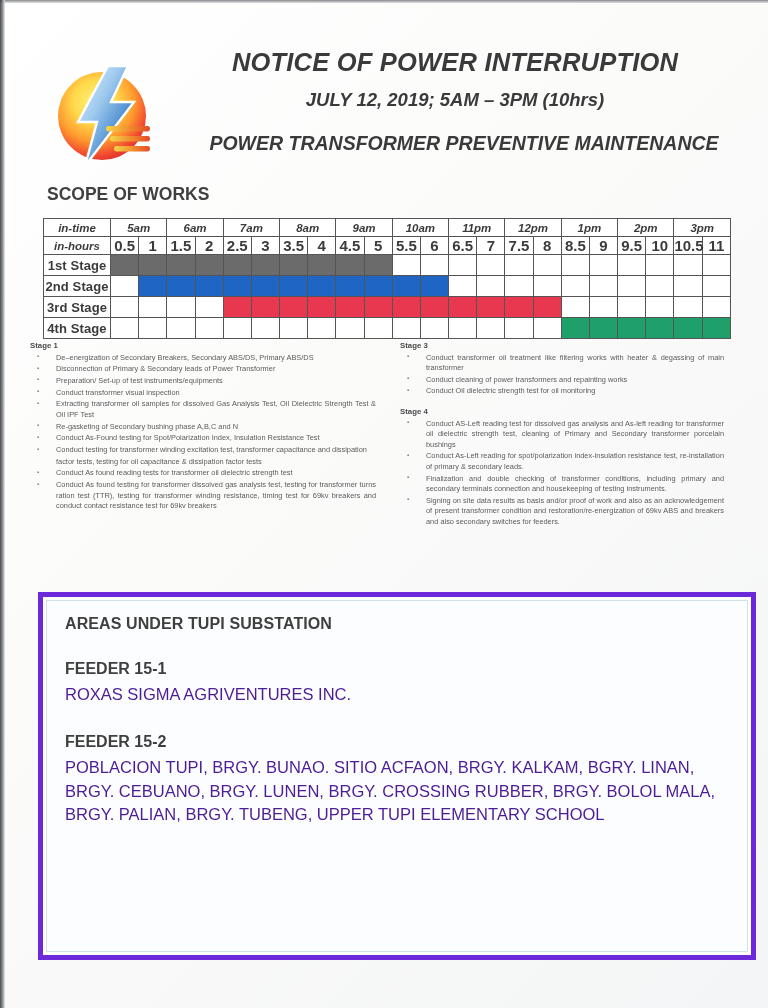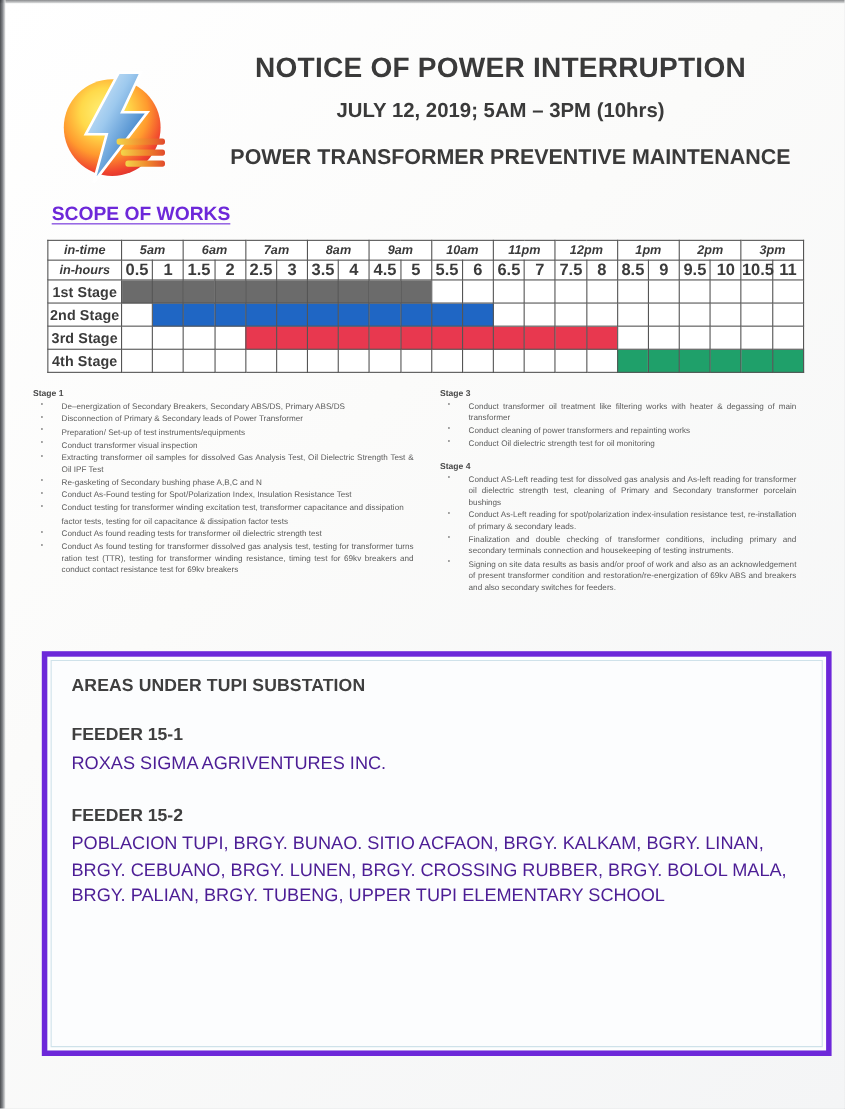--- a/index.html
+++ b/index.html
@@ -39,20 +39,21 @@
     background: linear-gradient(135deg, #ffffff 0%, #fbfbfa 40%, #f4f5f6 100%);
     pointer-events: none;
   }
 
   
   #header {
     position: absolute;
     left: 0; top: 28px;
     width: 672px;
     height: 150px;
+    font-style: italic;
   }
   #logo {
     position: absolute;
     left: 48px; top: 32px;
     width: 112px; height: 112px;
   }
   #logo svg { display: block; }
   .title-block {
     position: absolute;
     left: 150px; top: 0;
@@ -81,22 +82,21 @@
     margin-left: 18px;
     white-space: nowrap;
   }
 
   
   #scope-heading {
     position: absolute;
     left: 47px; top: 184px;
     font-size: 17.5px;
     font-weight: bold;
-    color: #6d28d9;
-    text-decoration: underline;
+    color: #404040;
     text-underline-offset: 3px;
   }
 
   
   #gantt-wrap {
     position: absolute;
     left: 43px; top: 218px;
     width: 688px;
   }
   table#gantt {
@@ -143,21 +143,21 @@
     height: 20px;
   }
   .fill-gray  { background: #6b6b6b !important; }
   .fill-blue  { background: #1f66c4 !important; }
   .fill-red   { background: #e8384f !important; }
   .fill-green { background: #1fa06a !important; }
 
   
   #stages {
     position: absolute;
-    left: 30px; top: 352px;
+    left: 30px; top: 340px;
     width: 716px;
     display: flex;
     gap: 24px;
     color: #5b5b5b;
     font-size: 7.4px;
     line-height: 1.42;
   }
   #stages .col { width: 346px; }
   #stages .col-right { width: 324px; }
   .stage-head {

